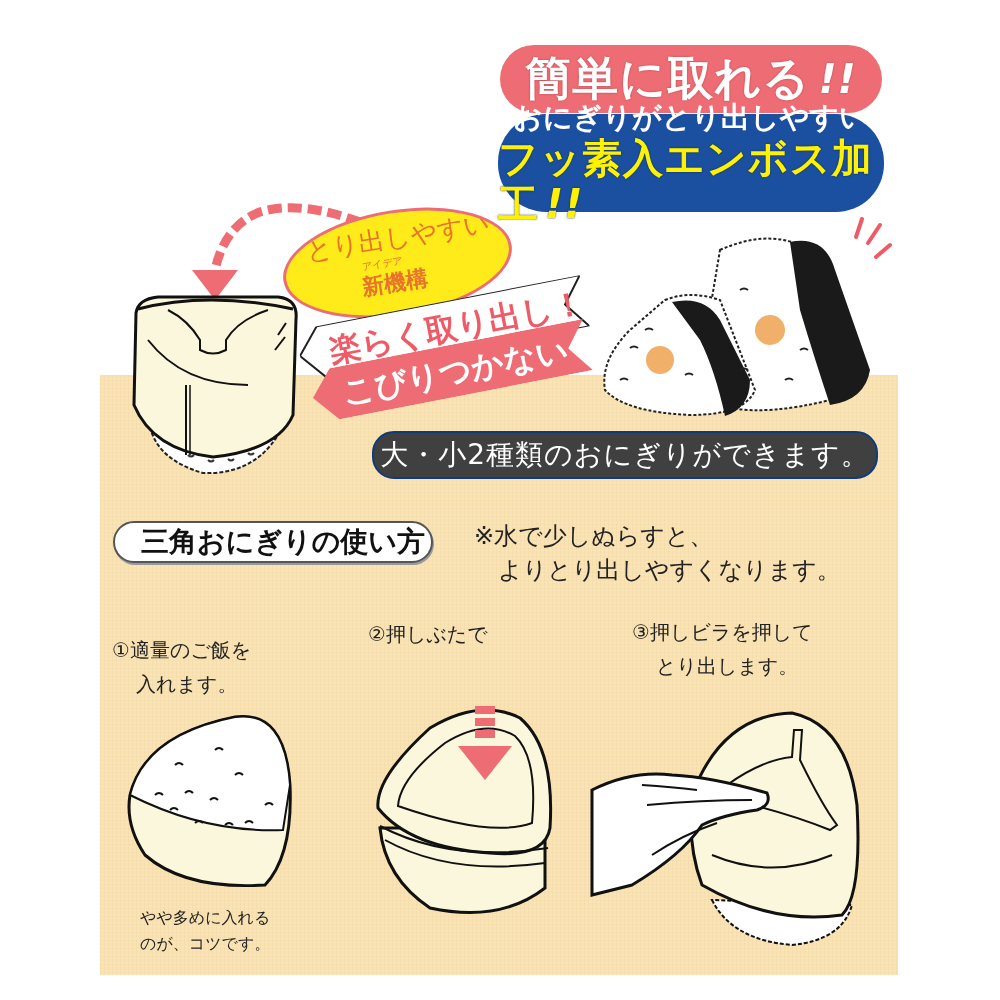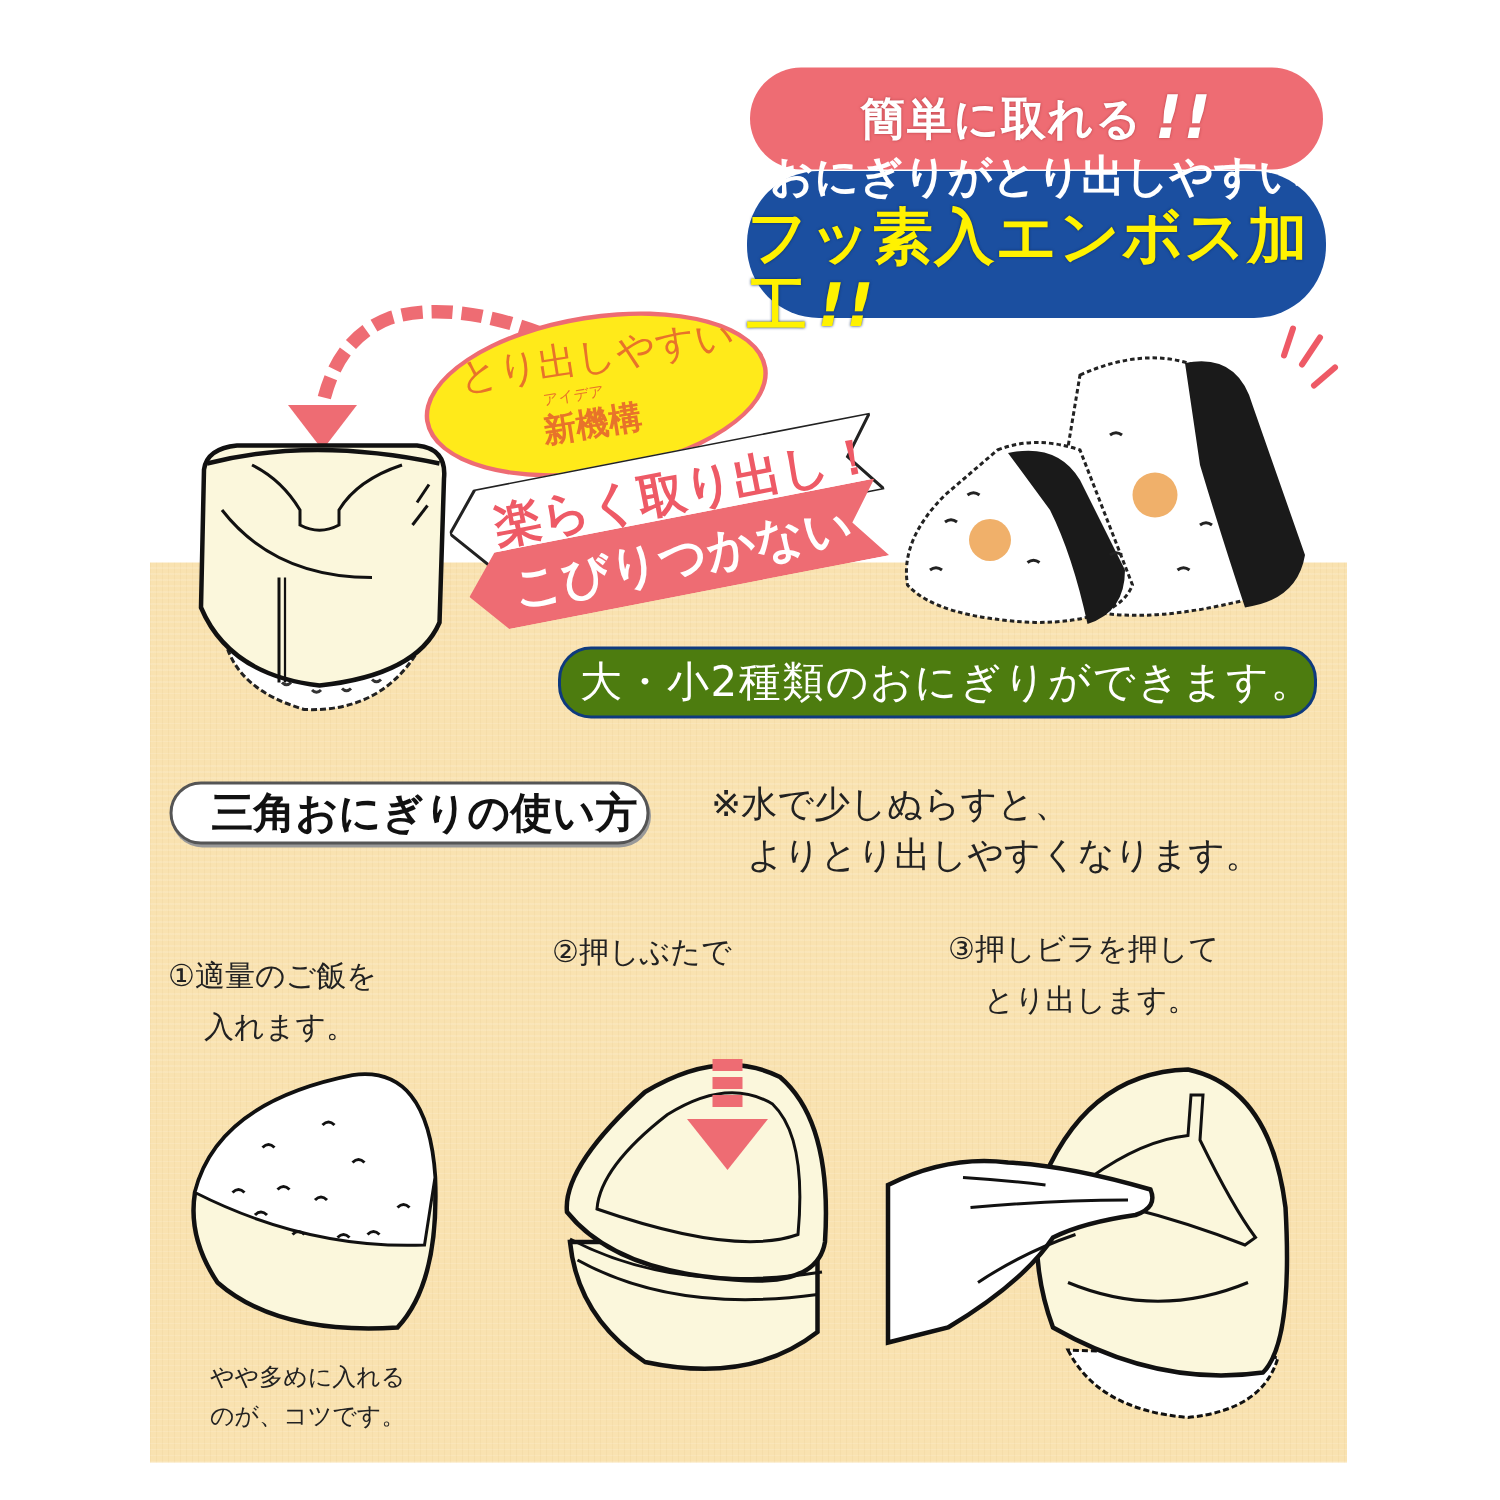--- a/index.html
+++ b/index.html
@@ -19,21 +19,21 @@
       repeating-linear-gradient(90deg, rgba(200,160,90,0.08) 0 1px, transparent 1px 4px);
   }
 
   
   .pink-pill {
     left:500px; top:45px; width:382px; height:68px;
     background:#EE6C73; border-radius:34px;
     display:flex; align-items:center; justify-content:center;
   }
   .pink-pill span {
-    color:#fff; font-weight:bold; font-size:30px; letter-spacing:1px;
+    color:#fff; font-weight:bold; font-size:46px; letter-spacing:1px;
     text-shadow: 0 0 2px #b84048;
   }
   .pink-pill .bang { font-style:italic; font-size:40px; margin-left:8px; }
   .blue-pill {
     left:498px; top:114px; width:386px; height:98px;
     background:#1B4FA0; border-radius:48px;
     display:flex; flex-direction:column; align-items:center; justify-content:center;
   }
   .blue-line1 { color:#fff; font-weight:bold; font-size:29px; line-height:36px; }
   .blue-line2 { color:#FFF200; font-weight:bold; font-size:40px; line-height:46px; letter-spacing:1px;
@@ -62,22 +62,22 @@
   .ribbon svg { position:absolute; left:0; top:0; }
   .ribbon-text {
     position:absolute; left:30px; top:6px; font-size:32px; font-weight:bold; white-space:nowrap;
   }
   .ribbon1 .ribbon-text { color:#EE5A66; }
   .ribbon2 .ribbon-text { color:#fff; }
 
   
   .info-pill {
     left:372px; top:431px; width:502px; height:44px;
-    background:#4d7c0f; border-radius:22px; border:2px solid #0e3a7e;
-    display:flex; align-items:center; justify-content:flex-end;
+    background:#404040; border-radius:22px; border:2px solid #0e3a7e;
+    display:flex; align-items:center; justify-content:center;
   }
   .info-pill span { color:#fff; font-size:28px; letter-spacing:1px; }
 
   
   .heading-pill {
     left:113px; top:521px; width:320px; height:42px;
     background:#fff; border:2px solid #555; border-radius:21px;
     box-shadow: 1px 2px 0 #999;
     display:flex; align-items:center; padding-left:26px; box-sizing:border-box;
   }

